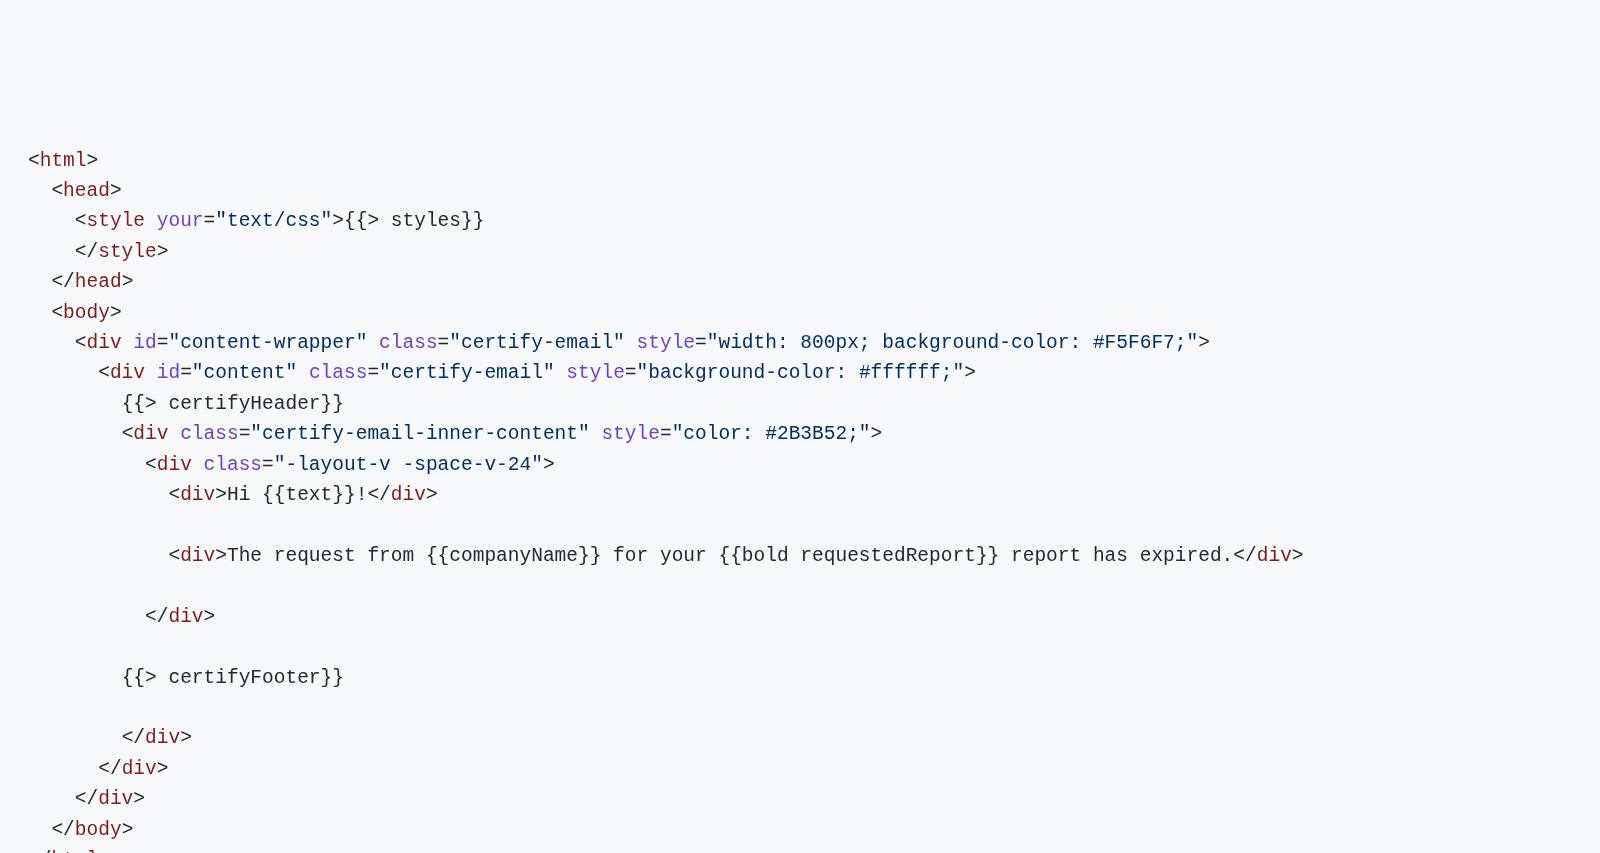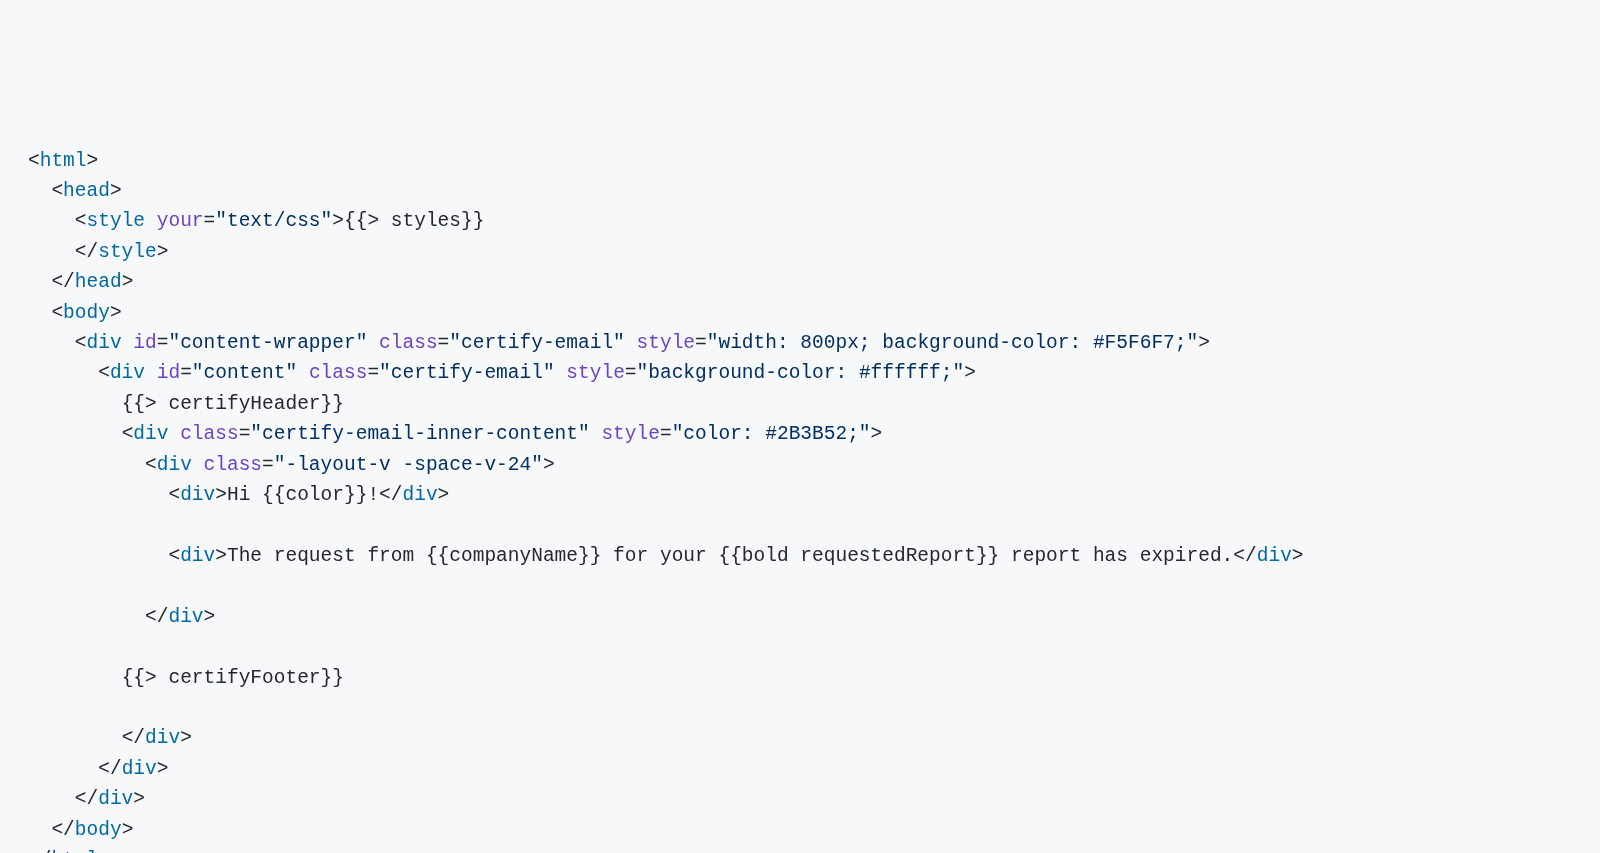--- a/index.html
+++ b/index.html
@@ -12,21 +12,21 @@
       background: #f6f8fa;
       padding: 24px 28px;
       font-size: 19.5px;
       line-height: 1.56;
       white-space: pre;
       color: #24292e;
     }
     .code-block {
       display: block;
     }
-    .tag { color: #0369a1; }
+    .tag { color: #7f1d1d; }
     .attr-name { color: #6f42c1; }
     .attr-value { color: #032f62; }
     .punct { color: #24292e; }
     .text { color: #24292e; }
   </style>
 </head>
 <body>
 
 
 
@@ -34,21 +34,21 @@
 <span>  <span class="punct">&lt;</span><span class="tag">head</span><span class="punct">&gt;</span></span>
 <span>    <span class="punct">&lt;</span><span class="tag">style</span><span class="text"> </span><span class="attr-name">your</span><span class="punct">=</span><span class="attr-value">"text/css"</span><span class="punct">&gt;</span><span class="text">{{&gt; styles}}</span></span>
 <span>    <span class="punct">&lt;/</span><span class="tag">style</span><span class="punct">&gt;</span></span>
 <span>  <span class="punct">&lt;/</span><span class="tag">head</span><span class="punct">&gt;</span></span>
 <span>  <span class="punct">&lt;</span><span class="tag">body</span><span class="punct">&gt;</span></span>
 <span>    <span class="punct">&lt;</span><span class="tag">div</span><span class="text"> </span><span class="attr-name">id</span><span class="punct">=</span><span class="attr-value">"content-wrapper"</span><span class="text"> </span><span class="attr-name">class</span><span class="punct">=</span><span class="attr-value">"certify-email"</span><span class="text"> </span><span class="attr-name">style</span><span class="punct">=</span><span class="attr-value">"width: 800px; background-color: #F5F6F7;"</span><span class="punct">&gt;</span></span>
 <span>      <span class="punct">&lt;</span><span class="tag">div</span><span class="text"> </span><span class="attr-name">id</span><span class="punct">=</span><span class="attr-value">"content"</span><span class="text"> </span><span class="attr-name">class</span><span class="punct">=</span><span class="attr-value">"certify-email"</span><span class="text"> </span><span class="attr-name">style</span><span class="punct">=</span><span class="attr-value">"background-color: #ffffff;"</span><span class="punct">&gt;</span></span>
 <span>        <span class="text">{{&gt; certifyHeader}}</span></span>
 <span>        <span class="punct">&lt;</span><span class="tag">div</span><span class="text"> </span><span class="attr-name">class</span><span class="punct">=</span><span class="attr-value">"certify-email-inner-content"</span><span class="text"> </span><span class="attr-name">style</span><span class="punct">=</span><span class="attr-value">"color: #2B3B52;"</span><span class="punct">&gt;</span></span>
 <span>          <span class="punct">&lt;</span><span class="tag">div</span><span class="text"> </span><span class="attr-name">class</span><span class="punct">=</span><span class="attr-value">"-layout-v -space-v-24"</span><span class="punct">&gt;</span></span>
-<span>            <span class="punct">&lt;</span><span class="tag">div</span><span class="punct">&gt;</span><span class="text">Hi {{color}}!</span><span class="punct">&lt;/</span><span class="tag">div</span><span class="punct">&gt;</span></span>
+<span>            <span class="punct">&lt;</span><span class="tag">div</span><span class="punct">&gt;</span><span class="text">Hi {{text}}!</span><span class="punct">&lt;/</span><span class="tag">div</span><span class="punct">&gt;</span></span>
 <span><span class="text"></span></span>
 <span>            <span class="punct">&lt;</span><span class="tag">div</span><span class="punct">&gt;</span><span class="text">The request from {{companyName}} for your {{bold requestedReport}} report has expired.</span><span class="punct">&lt;/</span><span class="tag">div</span><span class="punct">&gt;</span></span>
 <span><span class="text"></span></span>
 <span>          <span class="punct">&lt;/</span><span class="tag">div</span><span class="punct">&gt;</span></span>
 <span><span class="text"></span></span>
 <span>        <span class="text">{{&gt; certifyFooter}}</span></span>
 <span><span class="text"></span></span>
 <span>        <span class="punct">&lt;/</span><span class="tag">div</span><span class="punct">&gt;</span></span>
 <span>      <span class="punct">&lt;/</span><span class="tag">div</span><span class="punct">&gt;</span></span>
 <span>    <span class="punct">&lt;/</span><span class="tag">div</span><span class="punct">&gt;</span></span>

